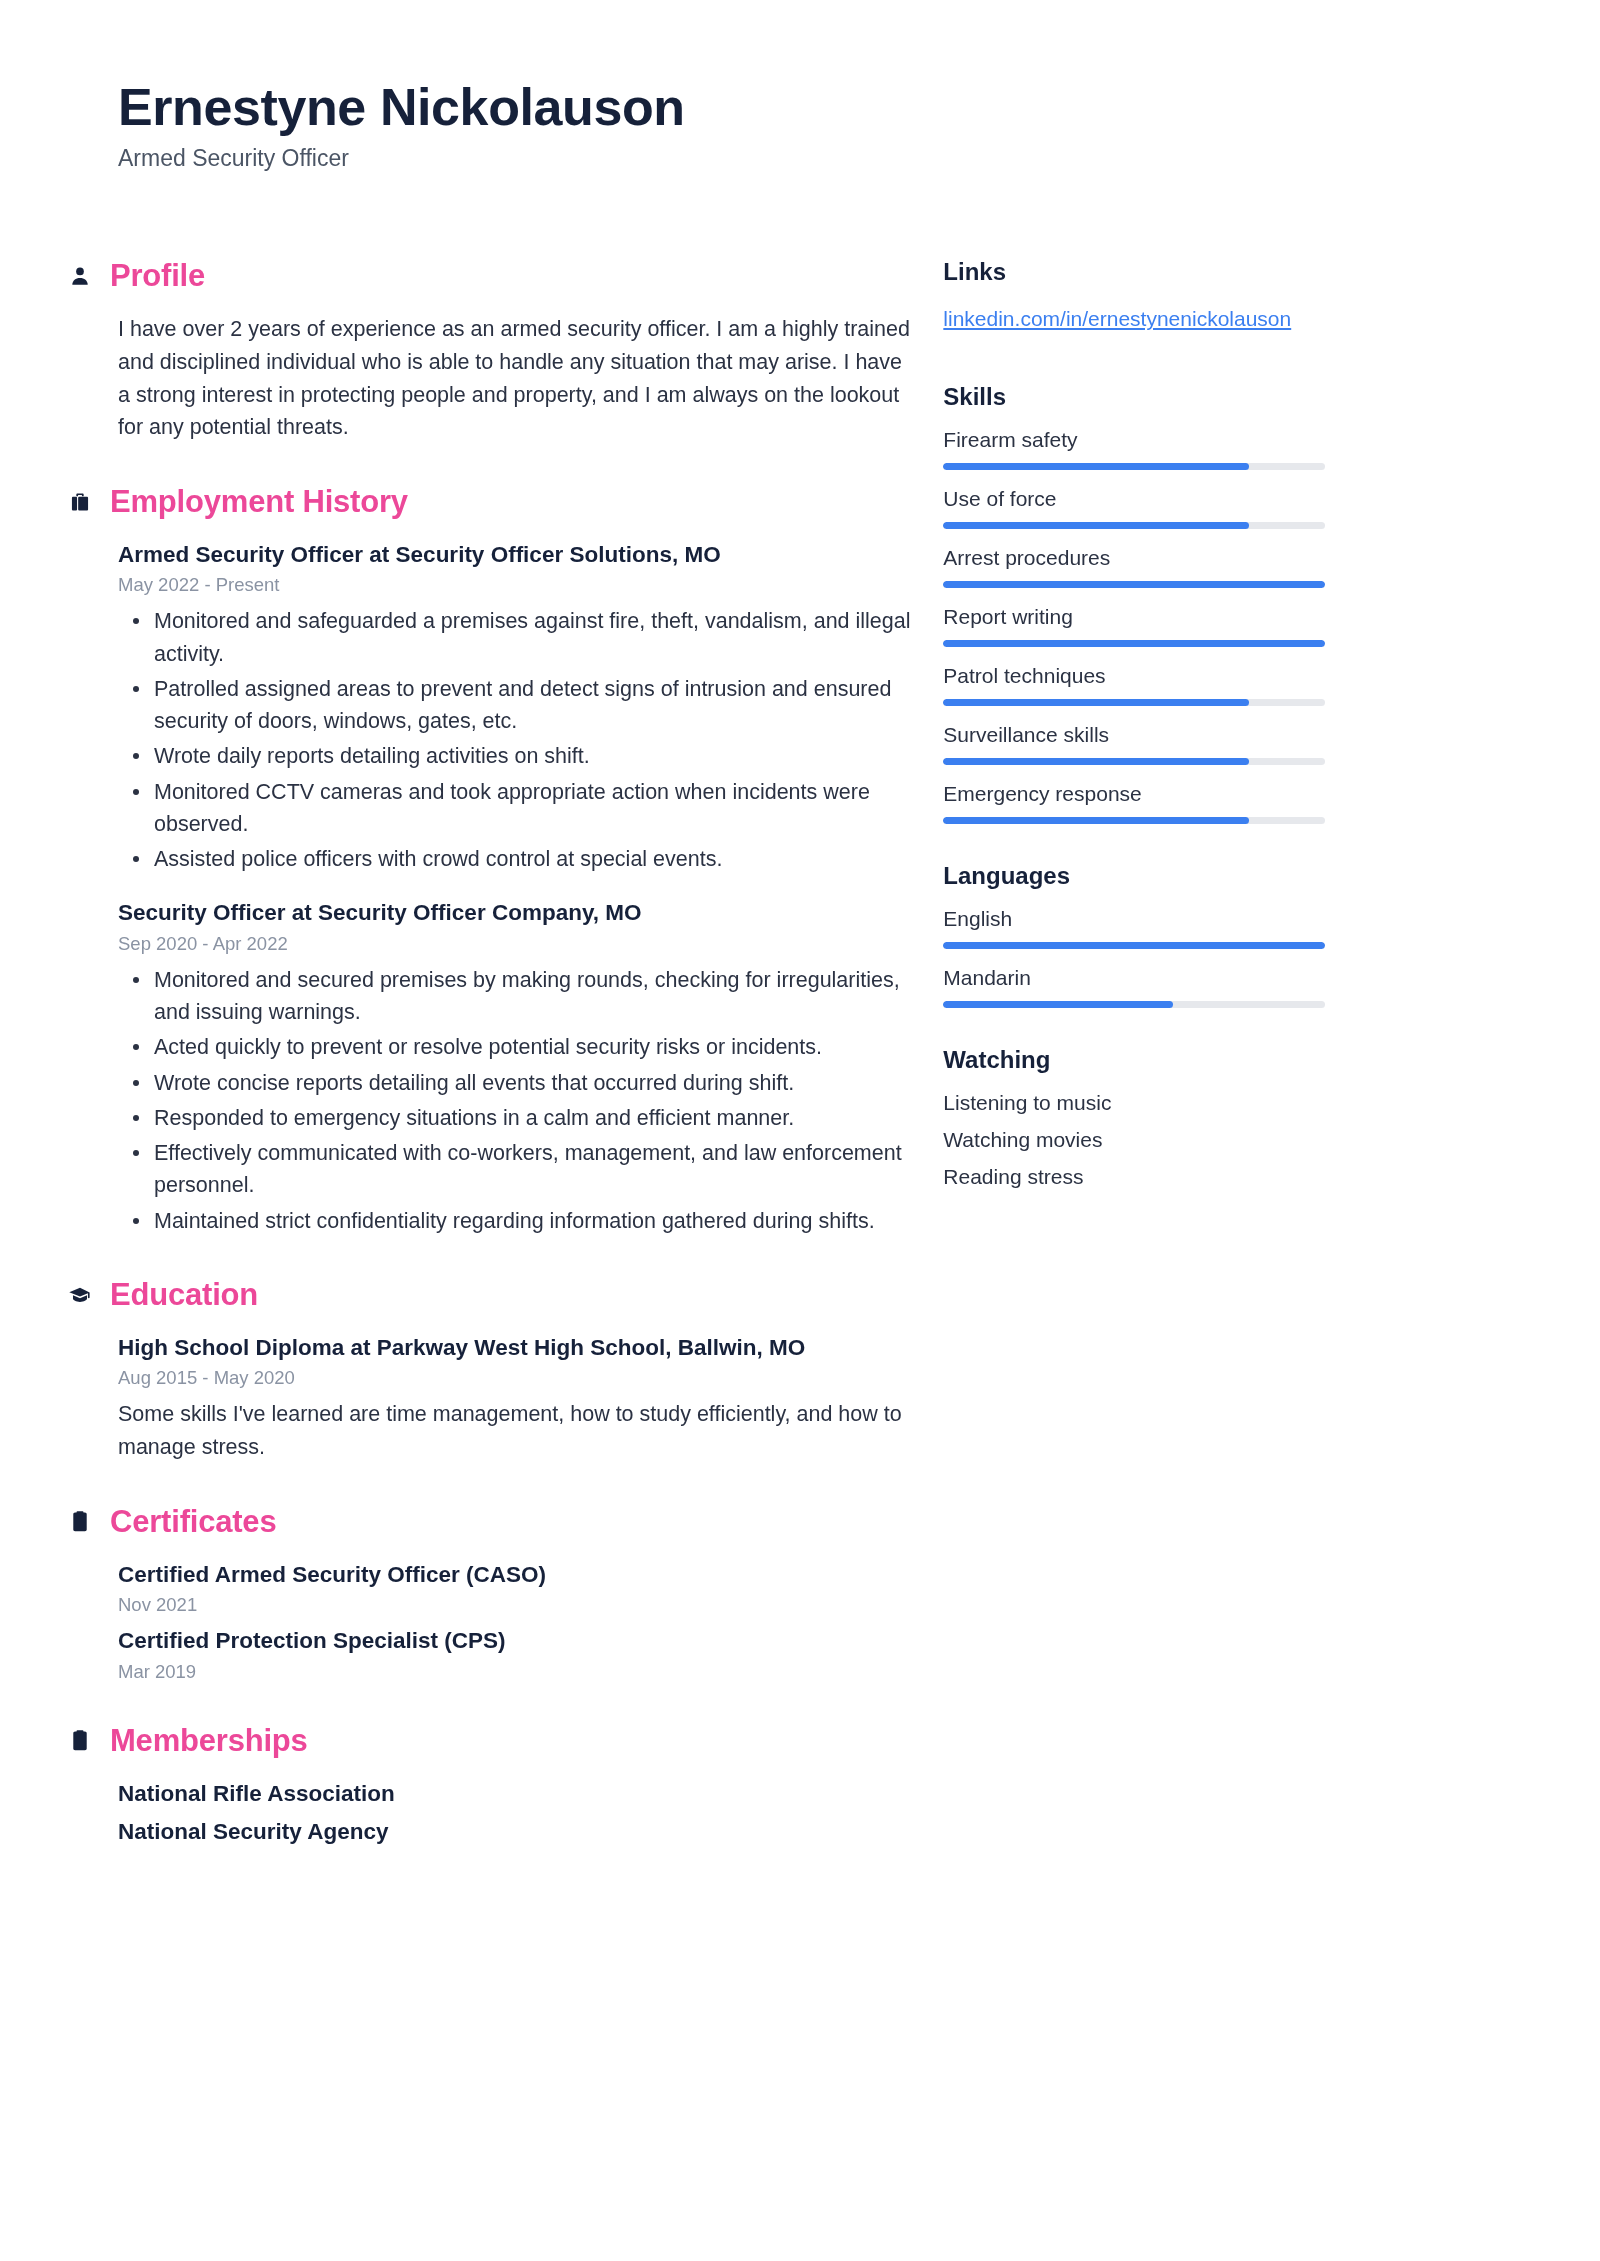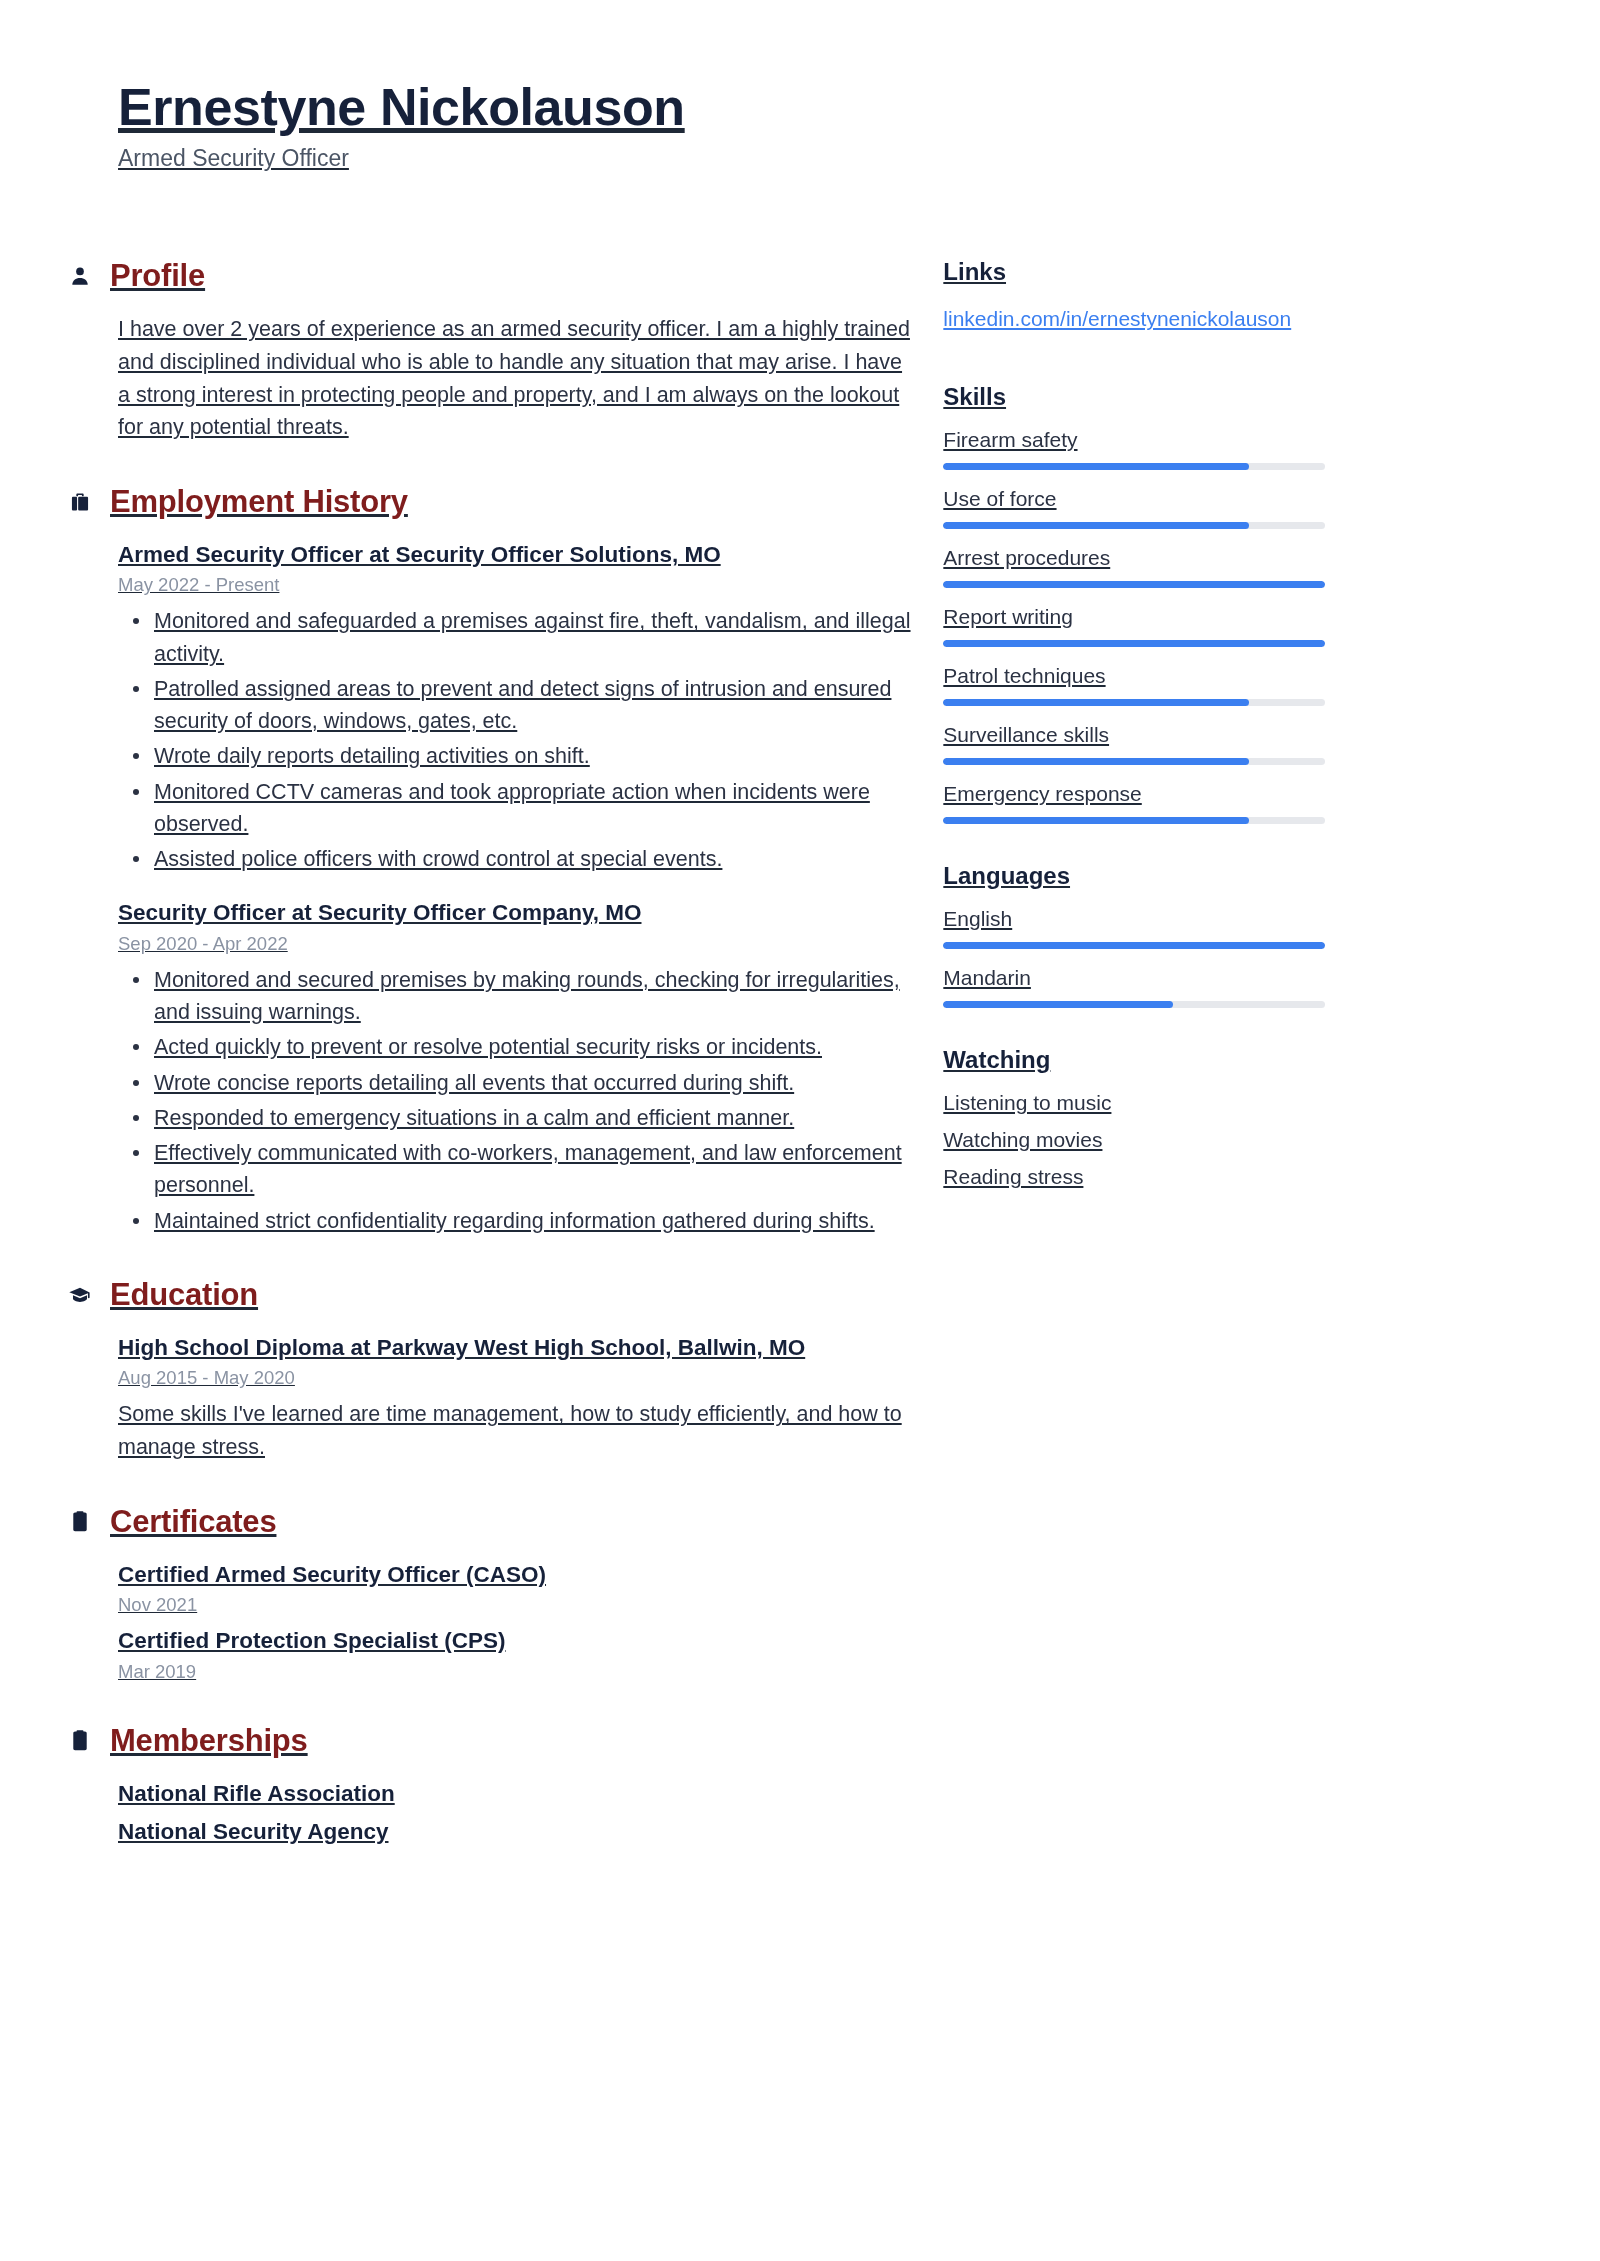--- a/index.html
+++ b/index.html
@@ -10,21 +10,20 @@
     background: #ffffff;
     font-family: "Liberation Sans", sans-serif;
     color: #1f2937;
   }
 
   .page {
     width: 1368px;
     height: 2261px;
     padding: 78px 0 0 0;
     position: relative;
-    text-decoration: underline;
   }
 
   
   .header { padding-left: 118px; margin-bottom: 86px; }
 
   .full-name {
     font-size: 52px;
     font-weight: 700;
     color: #16213a;
     letter-spacing: -0.4px;
@@ -61,21 +60,21 @@
     align-items: center;
     justify-content: center;
     color: #16213a;
     flex: 0 0 auto;
   }
   .section-icon svg { display: block; }
 
   .section-title {
     font-size: 31px;
     font-weight: 700;
-    color: #7f1d1d;
+    color: #ec4899;
     letter-spacing: -0.2px;
   }
 
   .section-body { padding-left: 52px; }
 
   .para {
     font-size: 21.5px;
     line-height: 1.52;
     color: #2b3243;
     max-width: 890px;

